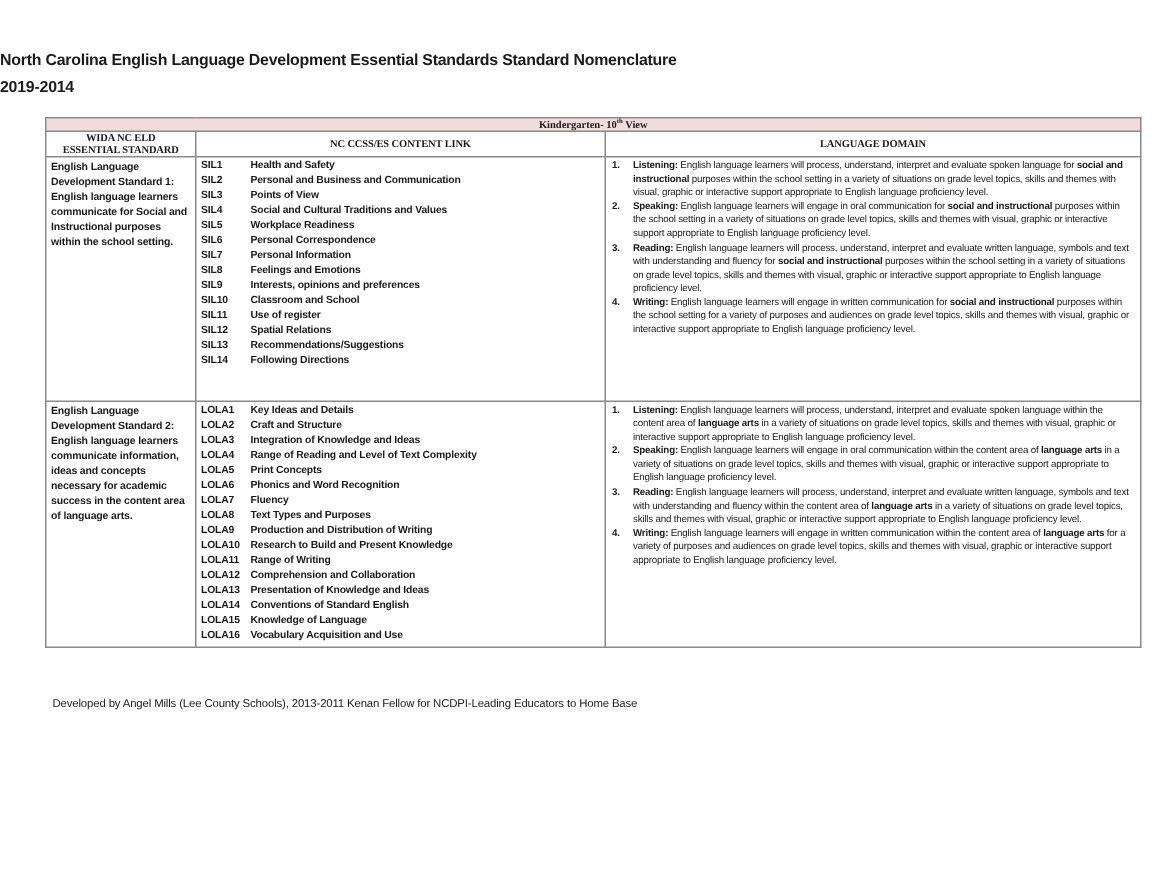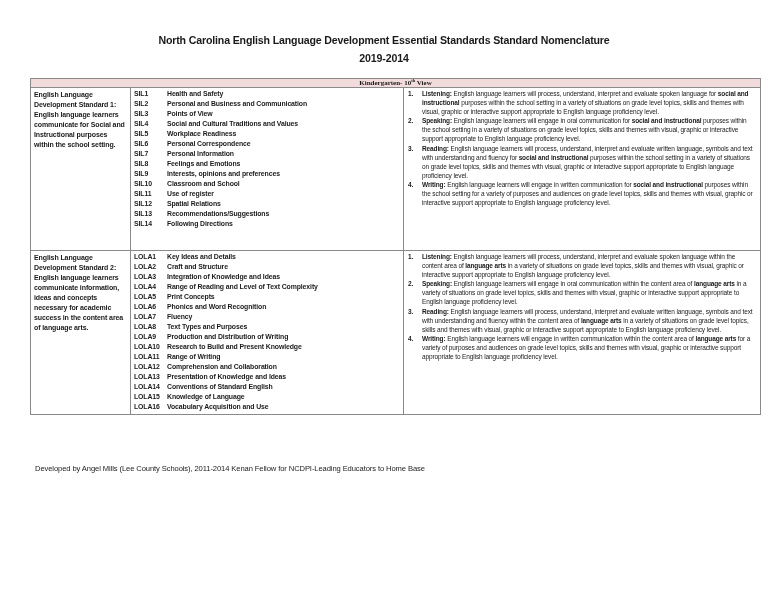--- a/index.html
+++ b/index.html
@@ -1,17 +1,17 @@
 <!DOCTYPE html>
 <html><head>
 <meta charset="utf-8">
 <style>
   html, body { margin: 0; padding: 0; background: #ffffff; }
   body { width: 768px; height: 593px; position: relative; overflow: hidden; font-family: "Liberation Sans", sans-serif; color: #1a1a1a; }
-  .title { position: absolute; left: 0; width: 768px; text-align: center; font-family: "Liberation Sans", sans-serif; font-weight: bold; font-size: 10.6px; letter-spacing: -0.15px; }
+  .title { position: absolute; left: 0; width: 768px; font-family: "Liberation Sans", sans-serif; font-weight: bold; font-size: 10.6px; letter-spacing: -0.15px; }
   .title.l1 { top: 34px; }
   .title.l2 { top: 52px; }
   table.std { position: absolute; left: 30px; top: 78px; width: 731px; border-collapse: collapse; table-layout: fixed; }
   table.std td { border: 1px solid #8a8a8a; vertical-align: top; padding: 0; }
   .band { background: #f2dcdb; height: 8px; text-align: center; font-family: "Liberation Serif", serif; font-weight: bold; font-size: 7px; line-height: 8px; }
   .band sup { font-size: 4.5px; line-height: 0; vertical-align: 3px; }
   .hdr { height: 16px; text-align: center; vertical-align: middle !important; font-family: "Liberation Serif", serif; font-weight: bold; font-size: 7px; line-height: 8px; letter-spacing: -0.1px; }
   .c1 { width: 100px; }
   .c2 { width: 273px; }
   .std-desc { font-weight: bold; font-size: 7px; line-height: 10px; padding: 2px 2px 0 3px !important; letter-spacing: -0.1px; }
@@ -35,20 +35,25 @@
 <table class="std">
   <colgroup>
     <col class="c1">
       <col class="c2">
       <col>
   </colgroup>
   <tbody>
       <tr>
     <td colspan="3" class="band"><span>Kindergarten- 10</span><sup>th</sup><span> View</span></td>
   </tr>
+  <tr>
+    <td class="hdr"><span>WIDA NC ELD</span><br><span>ESSENTIAL STANDARD</span></td>
+    <td class="hdr">NC CCSS/ES CONTENT LINK</td>
+    <td class="hdr">LANGUAGE DOMAIN</td>
+  </tr>
   <tr class="row1">
     <td class="std-desc">English Language Development Standard 1: English language learners communicate for Social and Instructional purposes within the school setting.</td>
     <td class="links">
           <div class="link-row">
             <span class="link-code">SIL1</span>
             <span>Health and Safety</span>
           </div>
           <div class="link-row">
             <span class="link-code">SIL2</span>
             <span>Personal  and Business and Communication</span>
@@ -204,13 +209,13 @@
           </div>
           <div class="dom-item">
             <span class="dom-num">4.</span>
             <span class="dom-text"><b>Writing:</b><span> English language learners will engage in written communication within the content area of </span><b>language arts</b><span> for a variety of purposes and audiences on grade level topics, skills and themes with visual, graphic or interactive support appropriate to English language proficiency level.</span></span>
           </div>
         </td>
   </tr>
 </tbody>
   </table>
 
-<div class="footer">Developed by Angel Mills (Lee County Schools), 2011-2014 Kenan Fellow for NCDPI-Leading Educators to Home Base</div>
+<div class="footer">Developed by Angel Mills (Lee County Schools), 2013-2011 Kenan Fellow for NCDPI-Leading Educators to Home Base</div>
 
 </body></html>

